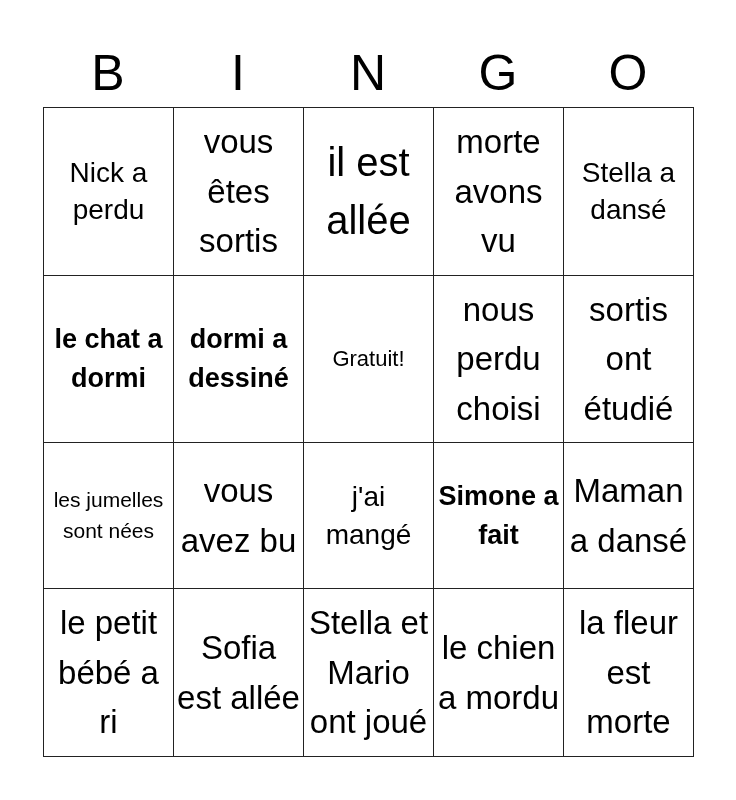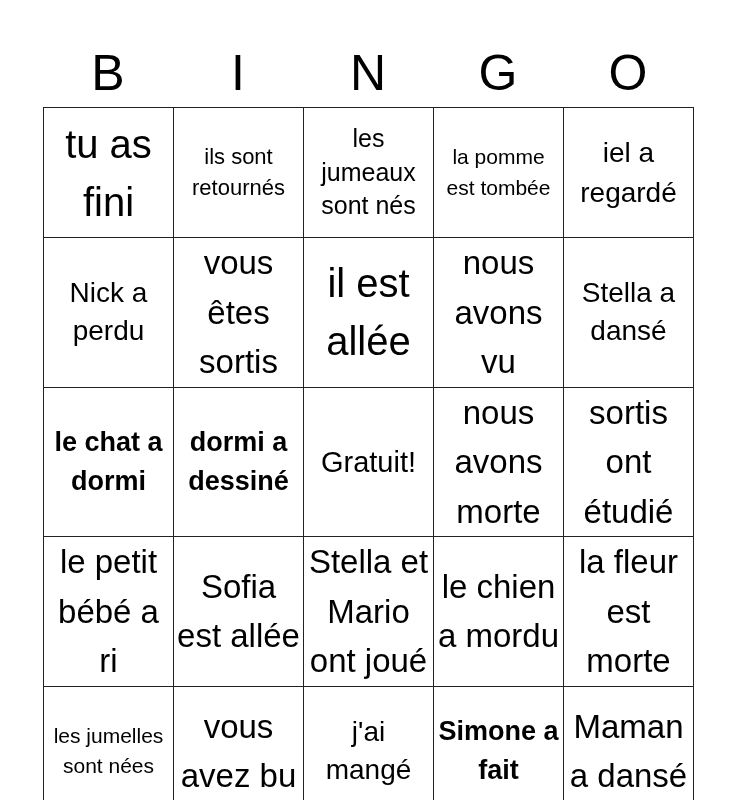--- a/index.html
+++ b/index.html
@@ -3,70 +3,63 @@
   <meta charset="utf-8">
   <style>
     html, body { margin: 0; padding: 0; background: #ffffff; }
     body { width: 736px; height: 800px; position: relative; font-family: "Liberation Sans", sans-serif; color: #000; }
     .header { position: absolute; left: 43px; top: 40px; width: 650px; height: 67px; display: flex; }
     .header span { width: 130px; text-align: center; font-size: 50px; line-height: 67px; }
     .grid { position: absolute; left: 43px; top: 107px; width: 650px; height: 650px; border-collapse: collapse; table-layout: fixed; }
     .grid td { width: 130px; height: 130px; border: 1.5px solid #222; text-align: center; vertical-align: middle; padding: 0 2px; box-sizing: border-box; line-height: 1.18; }
     .s22 { font-size: 22px; }
     .s26 { font-size: 27px; line-height: 1.45 !important; font-weight: bold; }
-    .s29 { font-size: 29px; line-height: 1.45 !important; }
+    .s29 { font-size: 22px; line-height: 1.45 !important; }
     .s40 { font-size: 40px; line-height: 1.45 !important; }
     .s28 { font-size: 28px; line-height: 1.4 !important; }
     .s25 { font-size: 25px; line-height: 1.35 !important; }
     .s26b { font-size: 33px; line-height: 1.5 !important; }
     .s21 { font-size: 21px; line-height: 1.45 !important; }
     .s31 { font-size: 28px; line-height: 1.35 !important; }
   </style>
 </head>
 <body>
 
 <div class="header">
   <span>B</span>
   <span>I</span>
   <span>N</span>
   <span>G</span>
   <span>O</span>
 </div>
 
 <table class="grid">
   <tbody>
-      <tr>
-    <td class="s40" style="line-height:1.45">tu as fini</td>
-    <td class="s22" style="line-height:1.4">ils sont retournés</td>
-    <td class="s25">les jumeaux sont nés</td>
-    <td class="s21">la pomme est tombée</td>
-    <td class="s28">iel a regardé</td>
-  </tr>
   <tr>
     <td class="s31" style="line-height:1.55">Nick a perdu</td>
     <td class="s26b">vous êtes sortis</td>
     <td class="s40">il est allée</td>
-    <td class="s26b">nous avons vu</td>
+    <td class="s26b">morte avons vu</td>
     <td class="s31" style="line-height:1.55">Stella a dansé</td>
   </tr>
   <tr>
     <td class="s26">le chat a dormi</td>
     <td class="s26">dormi a dessiné</td>
     <td class="s29">Gratuit!</td>
-    <td class="s26b">nous avons morte</td>
+    <td class="s26b">nous perdu choisi</td>
     <td class="s26b">sortis ont étudié</td>
+  </tr>
+  <tr>
+    <td class="s21">les jumelles sont nées</td>
+    <td class="s26b">vous avez bu</td>
+    <td class="s31">j'ai mangé</td>
+    <td class="s26" style="line-height:1.4">Simone a fait</td>
+    <td class="s26b">Maman a dansé</td>
   </tr>
   <tr>
     <td class="s26b">le petit bébé a ri</td>
     <td class="s26b">Sofia est allée</td>
     <td class="s26b">Stella et Mario ont joué</td>
     <td class="s26b">le chien a mordu</td>
     <td class="s26b">la fleur est morte</td>
   </tr>
-  <tr>
-    <td class="s21">les jumelles sont nées</td>
-    <td class="s26b">vous avez bu</td>
-    <td class="s31">j'ai mangé</td>
-    <td class="s26" style="line-height:1.4">Simone a fait</td>
-    <td class="s26b">Maman a dansé</td>
-  </tr>
 </tbody>
   </table>
 
 </body></html>

